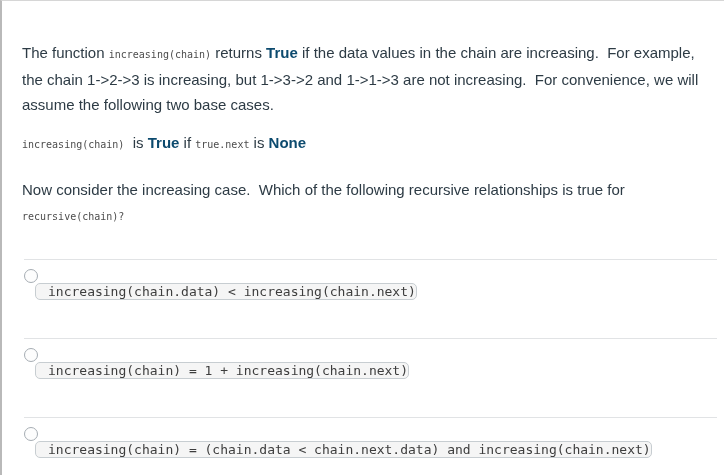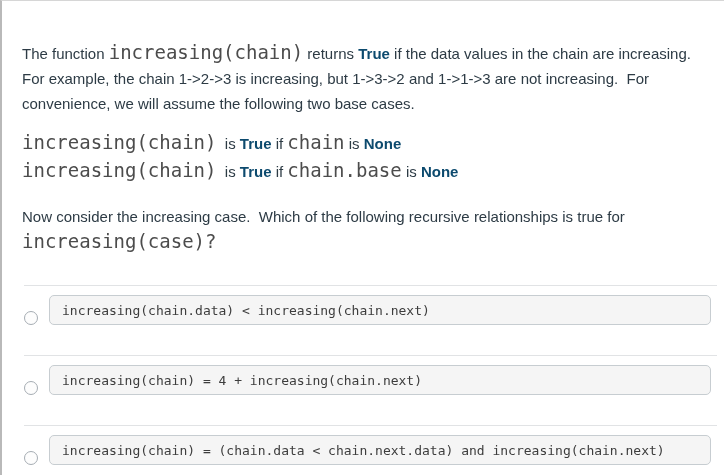--- a/index.html
+++ b/index.html
@@ -29,35 +29,36 @@
   .intro { margin-top: 39px; max-width: 692px; }
   .base-cases { margin-top: 13px; }
   .base-case-line {
     font-size: 15px;
     line-height: 26px;
     white-space: pre-wrap;
   }
   .question { margin-top: 19px; max-width: 692px; }
   .seg-code {
     font-family: "DejaVu Sans Mono", "Liberation Mono", monospace;
-    font-size: 19px;
+    font-size: 10px;
     color: #4c4c4c;
   }
   .seg-bold { font-weight: bold; color: #0c4a6e; }
   .options { margin-top: 30px; }
   .option-divider {
     border: none;
     border-top: 1px solid #e1e3e5;
     height: 0;
     margin: 0 0 0 2px;
   }
   .option-row {
     display: flex;
-    align-items: flex-end;
-    margin: 9px 0 30px 2px;
+    align-items: flex-start;
+    margin: 9px 0 38px 2px;
+    flex-direction: column;
   }
   .radio {
     width: 14px;
     height: 14px;
     border: 1px solid #a6adb3;
     border-radius: 50%;
     background: #fdfdfd;
     flex-shrink: 0;
     display: inline-block;
     cursor: pointer;
@@ -84,44 +85,43 @@
 </style>
 </head>
 <body>
 
 <div class="page">
   <div class="content">
 
     <p class="para intro"><span class="seg-text">The function </span><span class="seg-code">increasing(chain)</span><span class="seg-text"> returns </span><span class="seg-bold">True</span><span class="seg-text"> if the data values in the chain are increasing.  For example, the chain 1-&gt;2-&gt;3 is increasing, but 1-&gt;3-&gt;2 and 1-&gt;1-&gt;3 are not increasing.  For convenience, we will assume the following two base cases.</span></p>
 
     <div class="base-cases">
-      <div class="base-case-line"><span class="seg-code">increasing(chain)</span><span class="seg-text">  is </span><span class="seg-bold">True</span><span class="seg-text"> if </span><span class="seg-code">chain</span><span class="seg-text"> is </span><span class="seg-bold">None</span></div>
-      <div class="base-case-line"><span class="seg-code">increasing(chain)</span><span class="seg-text">  is </span><span class="seg-bold">True</span><span class="seg-text"> if </span><span class="seg-code">chain.base</span><span class="seg-text"> is </span><span class="seg-bold">None</span></div>
+      <div class="base-case-line"><span class="seg-code">increasing(chain)</span><span class="seg-text">  is </span><span class="seg-bold">True</span><span class="seg-text"> if </span><span class="seg-code">true.next</span><span class="seg-text"> is </span><span class="seg-bold">None</span></div>
     </div>
 
-    <p class="para question"><span class="seg-text">Now consider the increasing case.  Which of the following recursive relationships is true for </span><span class="seg-code">increasing(case)?</span></p>
+    <p class="para question"><span class="seg-text">Now consider the increasing case.  Which of the following recursive relationships is true for </span><span class="seg-code">recursive(chain)?</span></p>
 
     <div class="options">
 
       <div class="option">
         <hr class="option-divider">
         <div class="option-row">
           <span class="radio" role="radio" aria-checked="false"></span>
           <div class="code-box">
             <code>increasing(chain.data) &lt; increasing(chain.next)</code>
           </div>
         </div>
       </div>
 
       <div class="option">
         <hr class="option-divider">
         <div class="option-row">
           <span class="radio" role="radio" aria-checked="false"></span>
           <div class="code-box">
-            <code>increasing(chain) = 4 + increasing(chain.next)</code>
+            <code>increasing(chain) = 1 + increasing(chain.next)</code>
           </div>
         </div>
       </div>
 
       <div class="option">
         <hr class="option-divider">
         <div class="option-row">
           <span class="radio" role="radio" aria-checked="false"></span>
           <div class="code-box">
             <code>increasing(chain) = (chain.data &lt; chain.next.data) and increasing(chain.next)</code>

